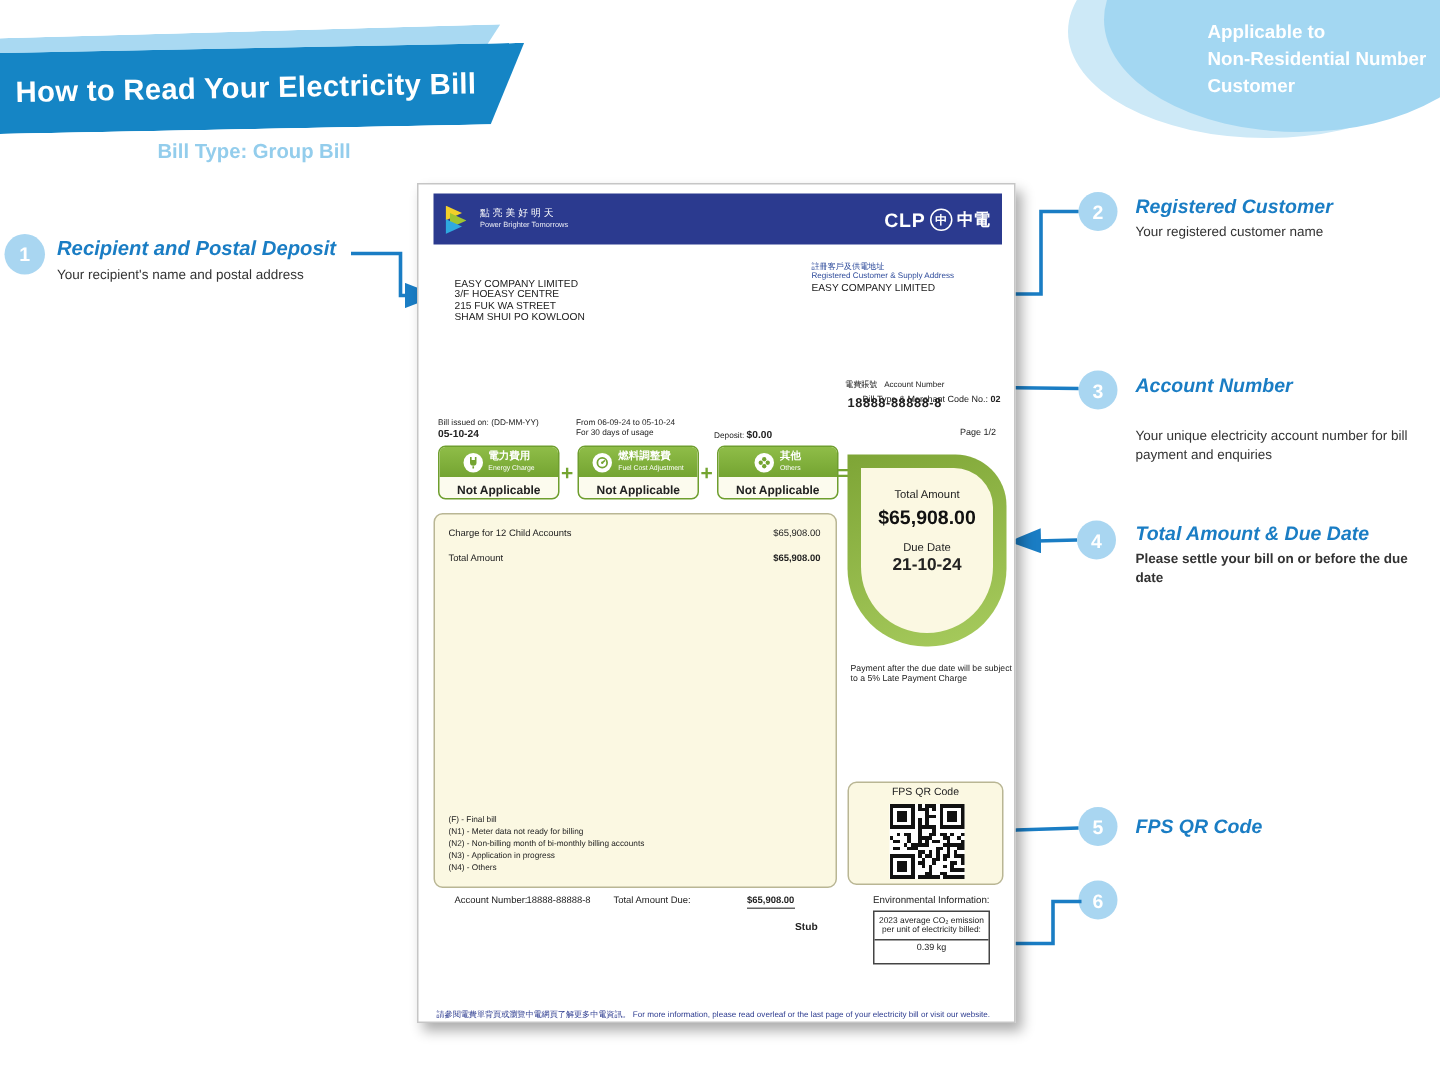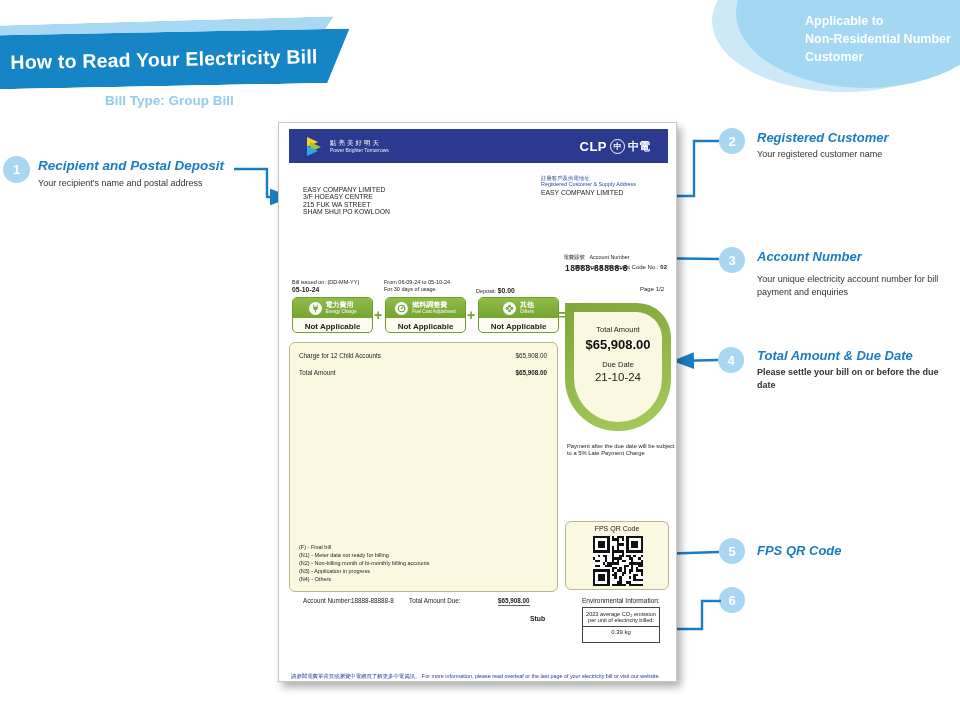--- a/index.html
+++ b/index.html
@@ -26,21 +26,21 @@
   .num-circle{width:26px;height:26px;border-radius:50%;background:#a9d6f1;color:#fff;
     font-weight:bold;font-size:13px;display:flex;align-items:center;justify-content:center;}
   .ann-title{color:#1a7dc4;font-weight:bold;font-size:13px;white-space:nowrap;font-style:italic;}
   .ann-desc{color:#333;font-size:9px;line-height:12.5px;width:202px;}
   .connectors{left:0;top:0;width:960px;height:720px;pointer-events:none;}
 
   
   .bill{left:278px;top:122px;width:399px;height:560px;background:#fff;border:1px solid #c6c6c6;
     box-shadow:4px 5px 8px rgba(0,0,0,.32);}
   .bill-header{left:10px;top:6px;width:379px;height:34px;background:#2b3a8f;display:flex;
-    align-items:center;padding:0 18px;color:#fff;}
+    align-items:center;padding:0 8px;color:#fff;}
   .chev{position:relative;width:15px;height:20px;margin-right:8px;}
   .chev i{position:absolute;display:block;}
   .chev .c1{left:0;top:1px;width:11px;height:10px;background:#f3d02a;clip-path:polygon(0 0,100% 50%,0 100%);}
   .chev .c2{left:3px;top:6px;width:11px;height:10px;background:#9fc531;clip-path:polygon(0 0,100% 50%,0 100%);}
   .chev .c3{left:0;top:10px;width:11px;height:10px;background:#2ea9e0;clip-path:polygon(0 0,100% 50%,0 100%);}
   .tagline-zh{font-size:6.5px;letter-spacing:2px;line-height:8px;}
   .tagline-en{font-size:5px;line-height:7px;opacity:.9;}
   .clp-logo{margin-left:auto;display:flex;align-items:center;gap:3px;font-weight:bold;}
   .clp-txt{font-size:13px;letter-spacing:.5px;}
   .clp-circle{width:15px;height:15px;border:1.5px solid #fff;border-radius:50%;display:flex;
@@ -68,21 +68,21 @@
   .cream{background:#fbf8e2;border:1px solid #b9b694;border-radius:6px;}
   .charge-row{position:absolute;left:9px;right:10px;font-size:6.3px;color:#222;display:flex;justify-content:space-between;}
   .footnotes{position:absolute;left:9px;bottom:8px;font-size:5.5px;line-height:8px;color:#222;}
 
   .oval-outer{left:286px;top:180px;width:106px;height:128px;
     background:linear-gradient(160deg,#7ea536,#a8cc5e);border-radius:0 34px 52px 52px;}
   .oval-inner{position:absolute;left:9px;top:9px;right:9px;bottom:9px;background:#fbf8e2;
     border-radius:0 26px 44px 44px;display:flex;flex-direction:column;align-items:center;}
   .oval-inner .lab{font-size:7.5px;color:#222;}
   .oval-inner .amt{font-size:13px;font-weight:bold;color:#111;margin:3px 0 8px;}
-  .oval-inner .due{font-size:11.5px;color:#222;margin-top:2px;}
+  .oval-inner .due{font-size:11.5px;color:#222;margin-top:2px;font-weight:bold;}
   .late-note{left:288px;top:320px;width:110px;font-size:5.8px;line-height:7.4px;color:#222;}
 
   .fps-box{left:286px;top:398px;width:104px;height:69px;}
   .fps-title{text-align:center;font-size:7px;color:#222;margin-top:3px;}
   .env-title{left:303px;top:474px;font-size:6.5px;color:#222;}
   .env-box{left:303px;top:484px;width:78px;height:36px;border:1px solid #444;background:#fff;
     font-size:5.6px;line-height:6.6px;text-align:center;color:#222;}
   .env-val{border-top:1px solid #444;padding-top:2.5px;margin-top:2px;font-size:6px;}
 
   .stub-amt{border-bottom:.8px solid #666;padding-bottom:1px;font-weight:bold;}
@@ -121,21 +121,21 @@
   <div class="abs" style="left:757px;top:130px;">
     <div class="ann-title">Registered Customer</div>
     <div class="ann-desc" style="margin-top:3px;">Your registered customer name</div>
   </div>
 
   <div class="abs" style="left:719px;top:247px;">
     <div class="num-circle">3</div>
   </div>
   <div class="abs" style="left:757px;top:249px;">
     <div class="ann-title">Account Number</div>
-    <div class="ann-desc" style="margin-top:9px;">Your unique electricity account number for bill payment and enquiries</div>
+    <div class="ann-desc" style="margin-top:20px;">Your unique electricity account number for bill payment and enquiries</div>
   </div>
 
   <div class="abs" style="left:718px;top:347px;">
     <div class="num-circle">4</div>
   </div>
   <div class="abs" style="left:757px;top:348px;">
     <div class="ann-title">Total Amount &amp; Due Date</div>
     <div class="ann-desc" style="margin-top:3px;font-weight:bold;">Please settle your bill on or before the due date</div>
   </div>
 

